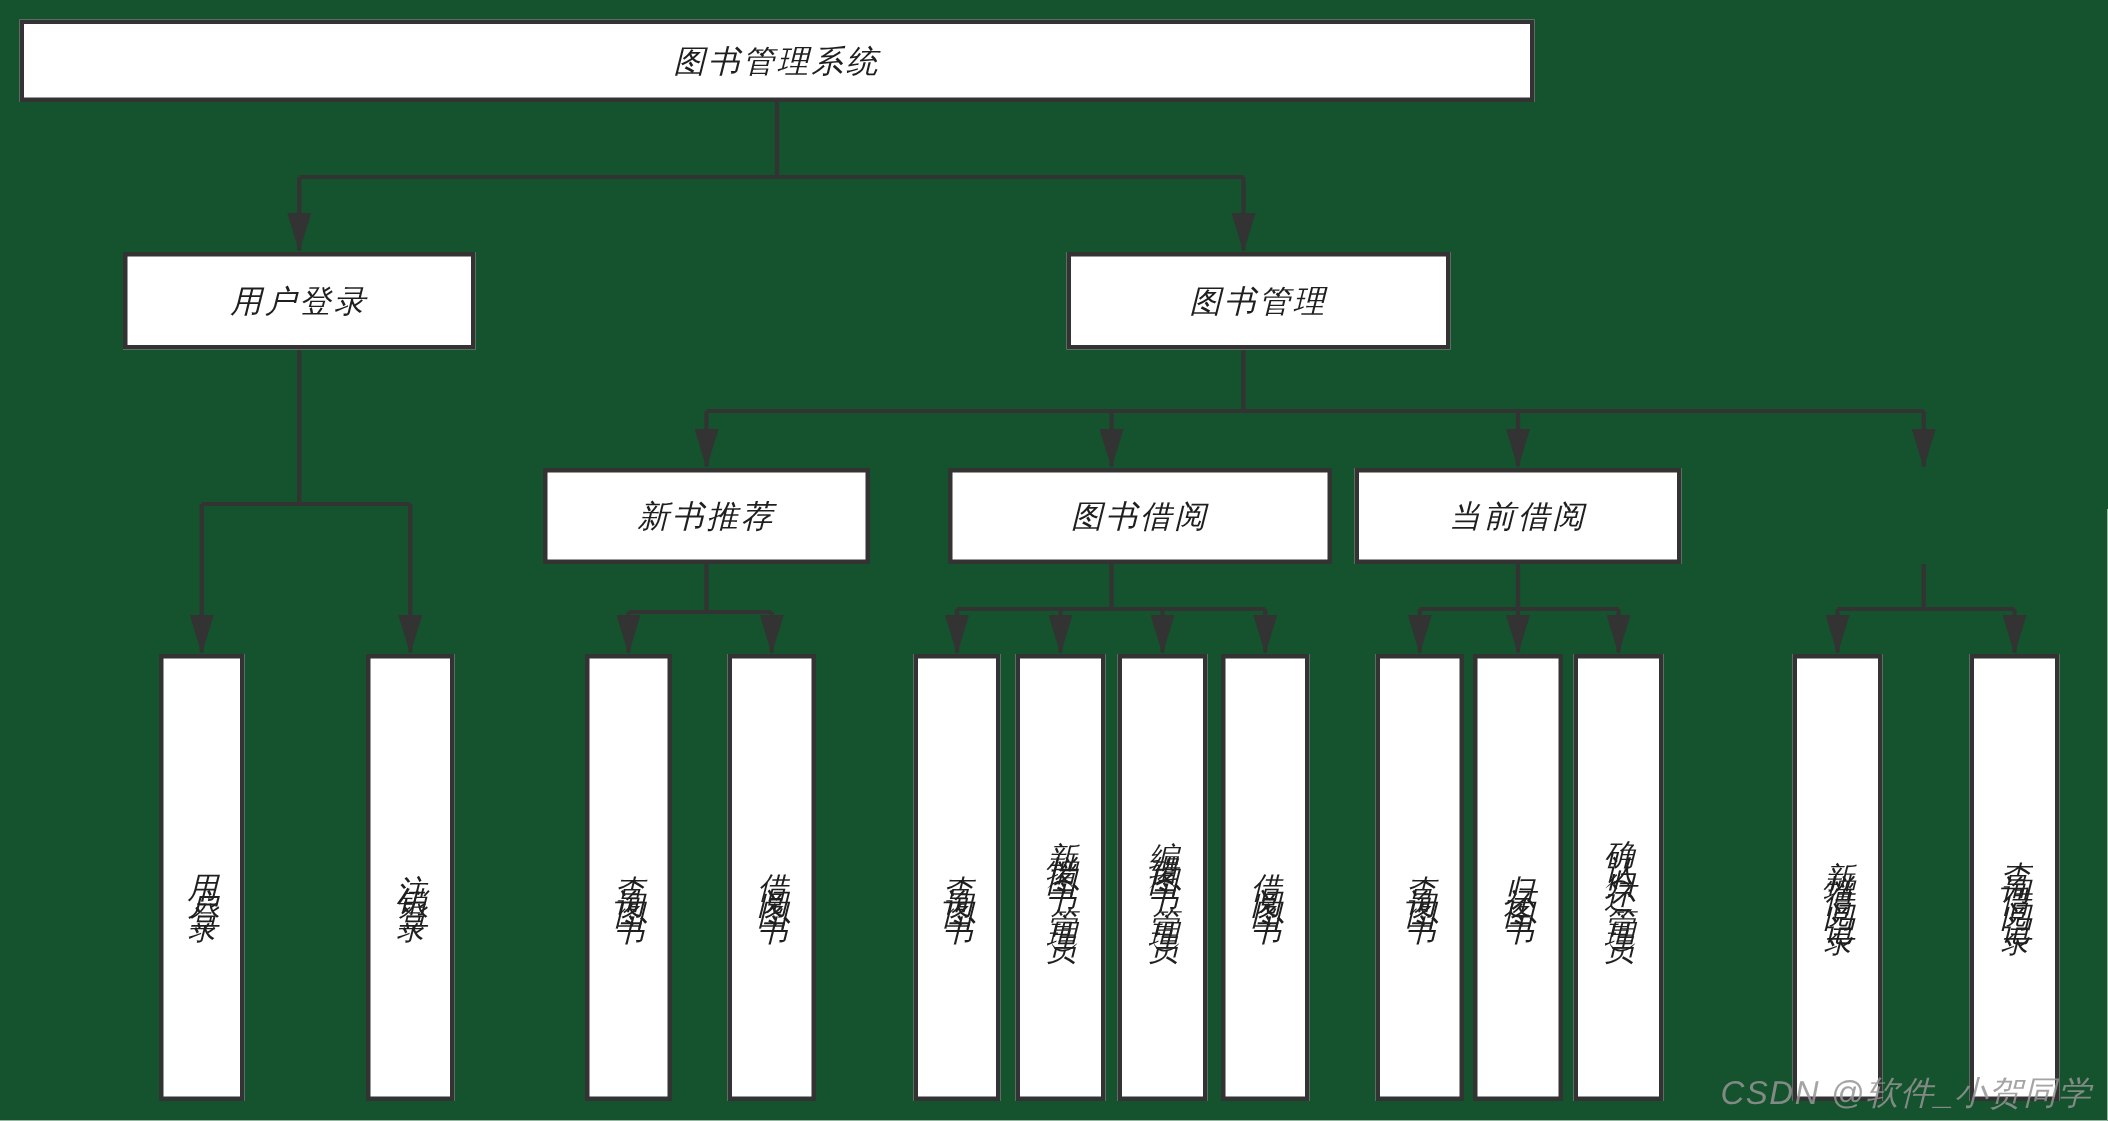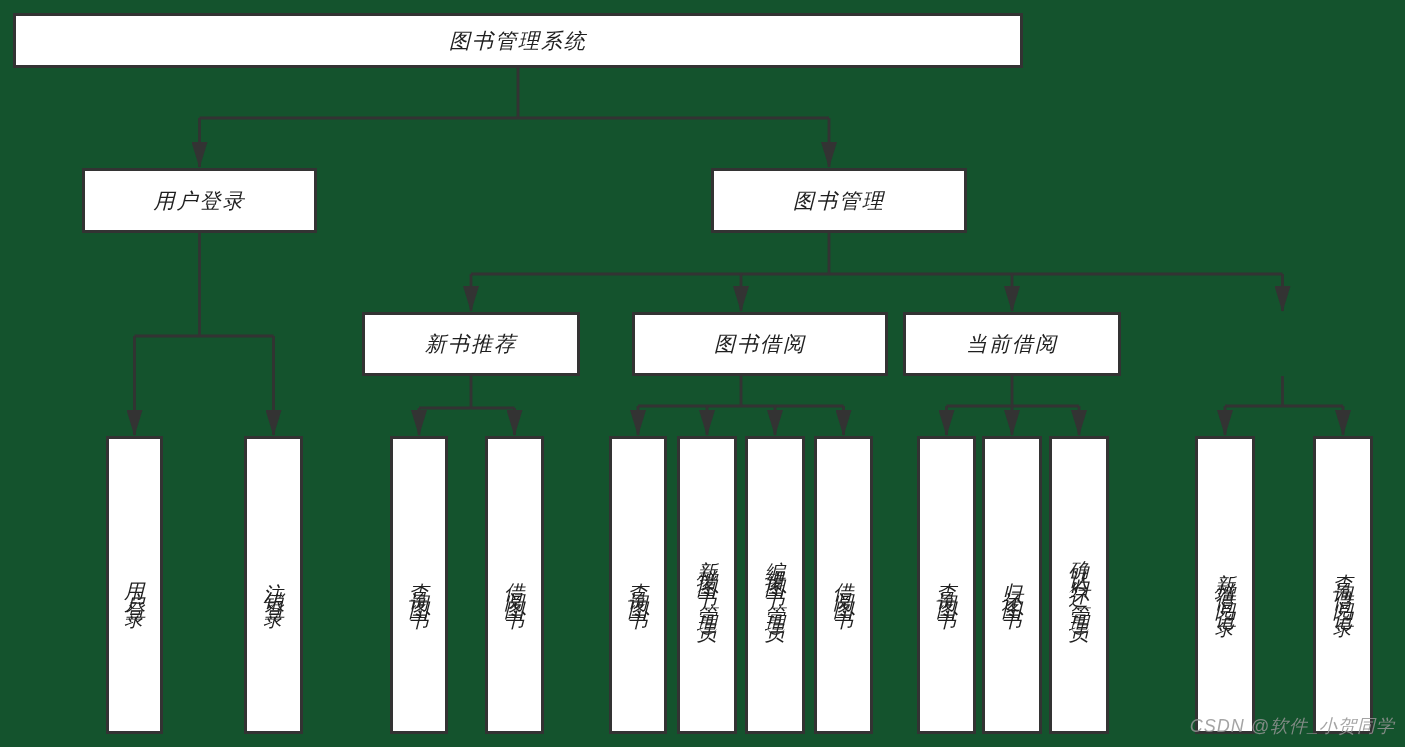--- a/index.html
+++ b/index.html
@@ -41,21 +41,21 @@
     text-orientation: mixed;
     letter-spacing: 9px;
     line-height: 1;
     white-space: nowrap;
   }
   .watermark {
     position: absolute;
     top: 714px;
     right: 10px;
     z-index: 5;
-    font-size: 18px;
+    font-size: 22px;
     letter-spacing: 1px;
     color: rgba(148, 148, 148, 0.85);
     pointer-events: none;
   }
 </style>
 </head>
 <body>
 
 <div class="canvas">
 

